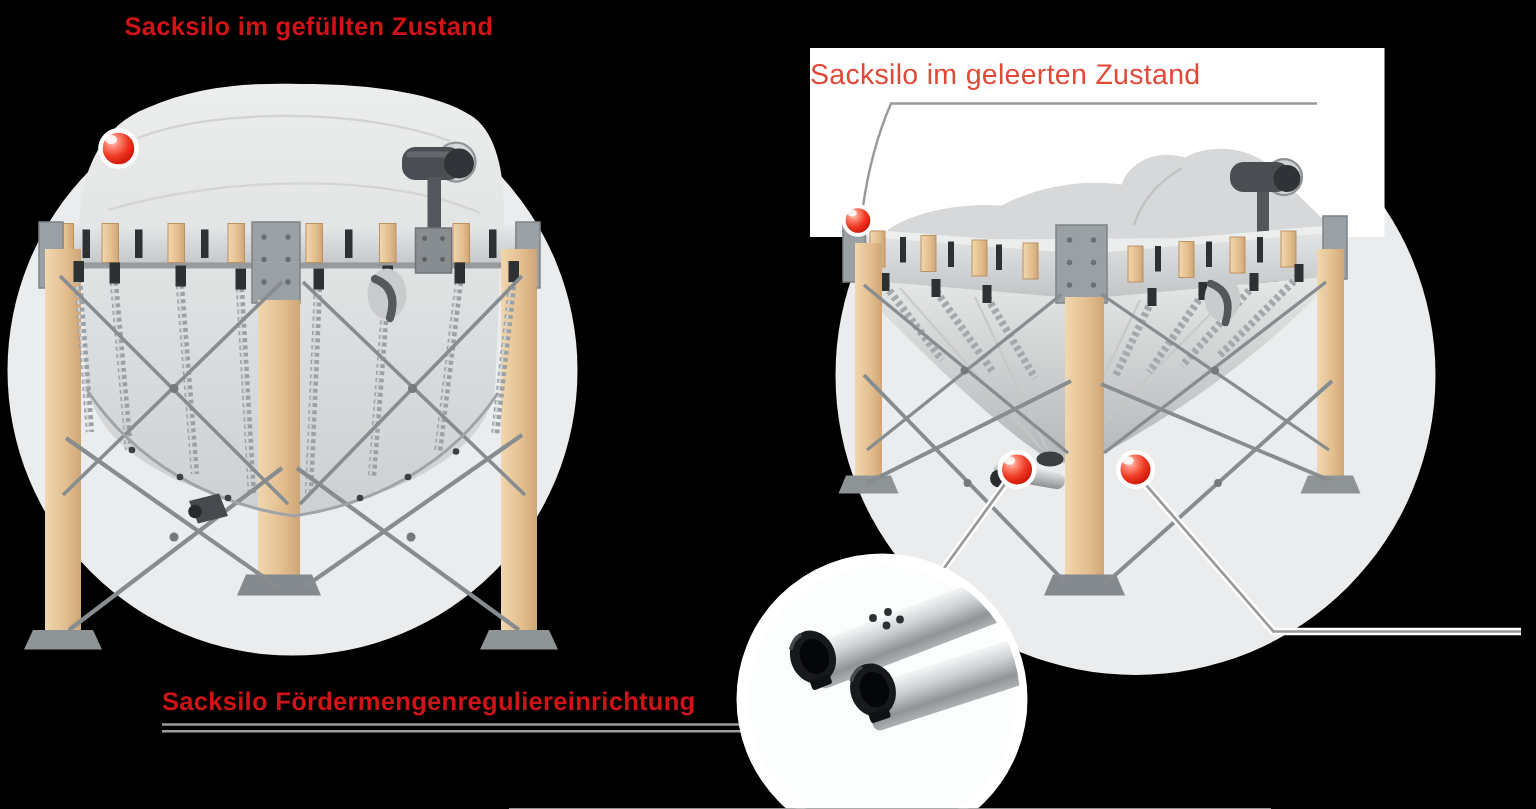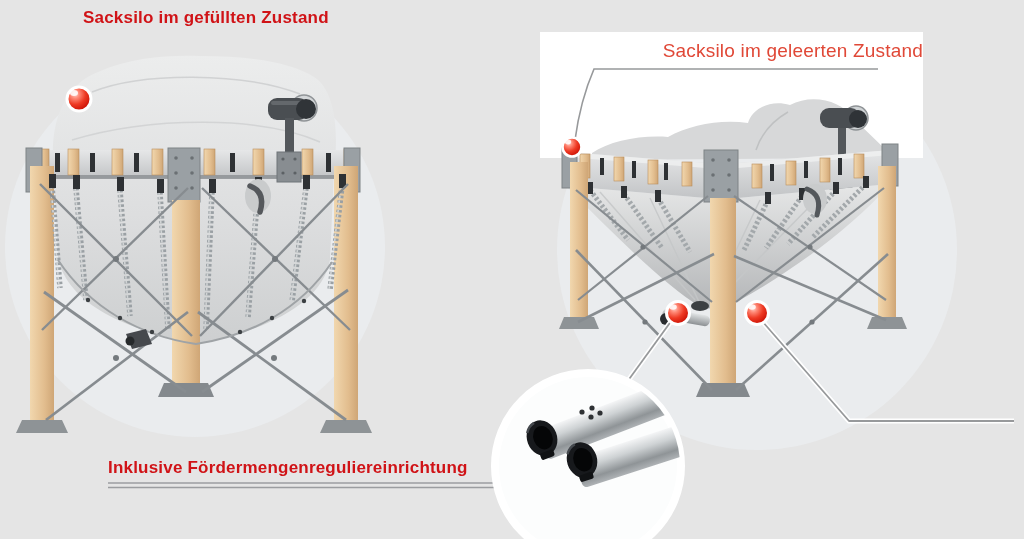--- a/index.html
+++ b/index.html
@@ -1,26 +1,26 @@
 <!DOCTYPE html>
 <html style="--label-red: #d01317; --emptied-red: #e04837;"><head>
 <meta charset="utf-8">
 <style>
   html,body{margin:0;padding:0;background:#ffffff;}
   #stage{
     position:relative;width:1024px;height:539px;overflow:hidden;
-    background:#e5e5e5;
+    background:#000000;
     font-family:"Liberation Sans","DejaVu Sans",sans-serif;
   }
   #stage svg{position:absolute;left:0;top:0;}
   .lbl{position:absolute;white-space:nowrap;}
   .lbl-bold{font-weight:bold;font-size:17px;color:var(--label-red,#d01317);letter-spacing:.2px;}
   #label-filled{left:83px;top:8px;}
   #label-emptied{
-    left:540px;top:40px;width:383px;text-align:right;
+    left:540px;top:40px;width:383px;text-align:left;
     font-size:19px;font-weight:400;color:var(--emptied-red,#e04837);letter-spacing:.2px;
   }
   #label-regulator{left:108px;top:458px;}
   #label-maintenance{left:862px;top:402px;}
 </style>
 </head>
 <body>
 
 <div id="stage">
 
@@ -382,15 +382,15 @@
       <circle cx="757" cy="313" r="11.5" fill="url(#gMarker)" stroke="#ffffff" stroke-width="3"></circle>
       <ellipse cx="752" cy="307" rx="3.8" ry="2.8" fill="#ffffff" opacity="0.85"></ellipse>
     </g>
   </g>
 </svg>
 
   <div class="lbl lbl-bold" id="label-filled">Sacksilo im gefüllten Zustand</div>
 
   <div class="lbl" id="label-emptied">Sacksilo im geleerten Zustand</div>
 
-  <div class="lbl lbl-bold" id="label-regulator">Inklusive Fördermengenreguliereinrichtung</div>
+  <div class="lbl lbl-bold" id="label-regulator">Sacksilo Fördermengenreguliereinrichtung</div>
 
 </div>
 
 </body></html>

